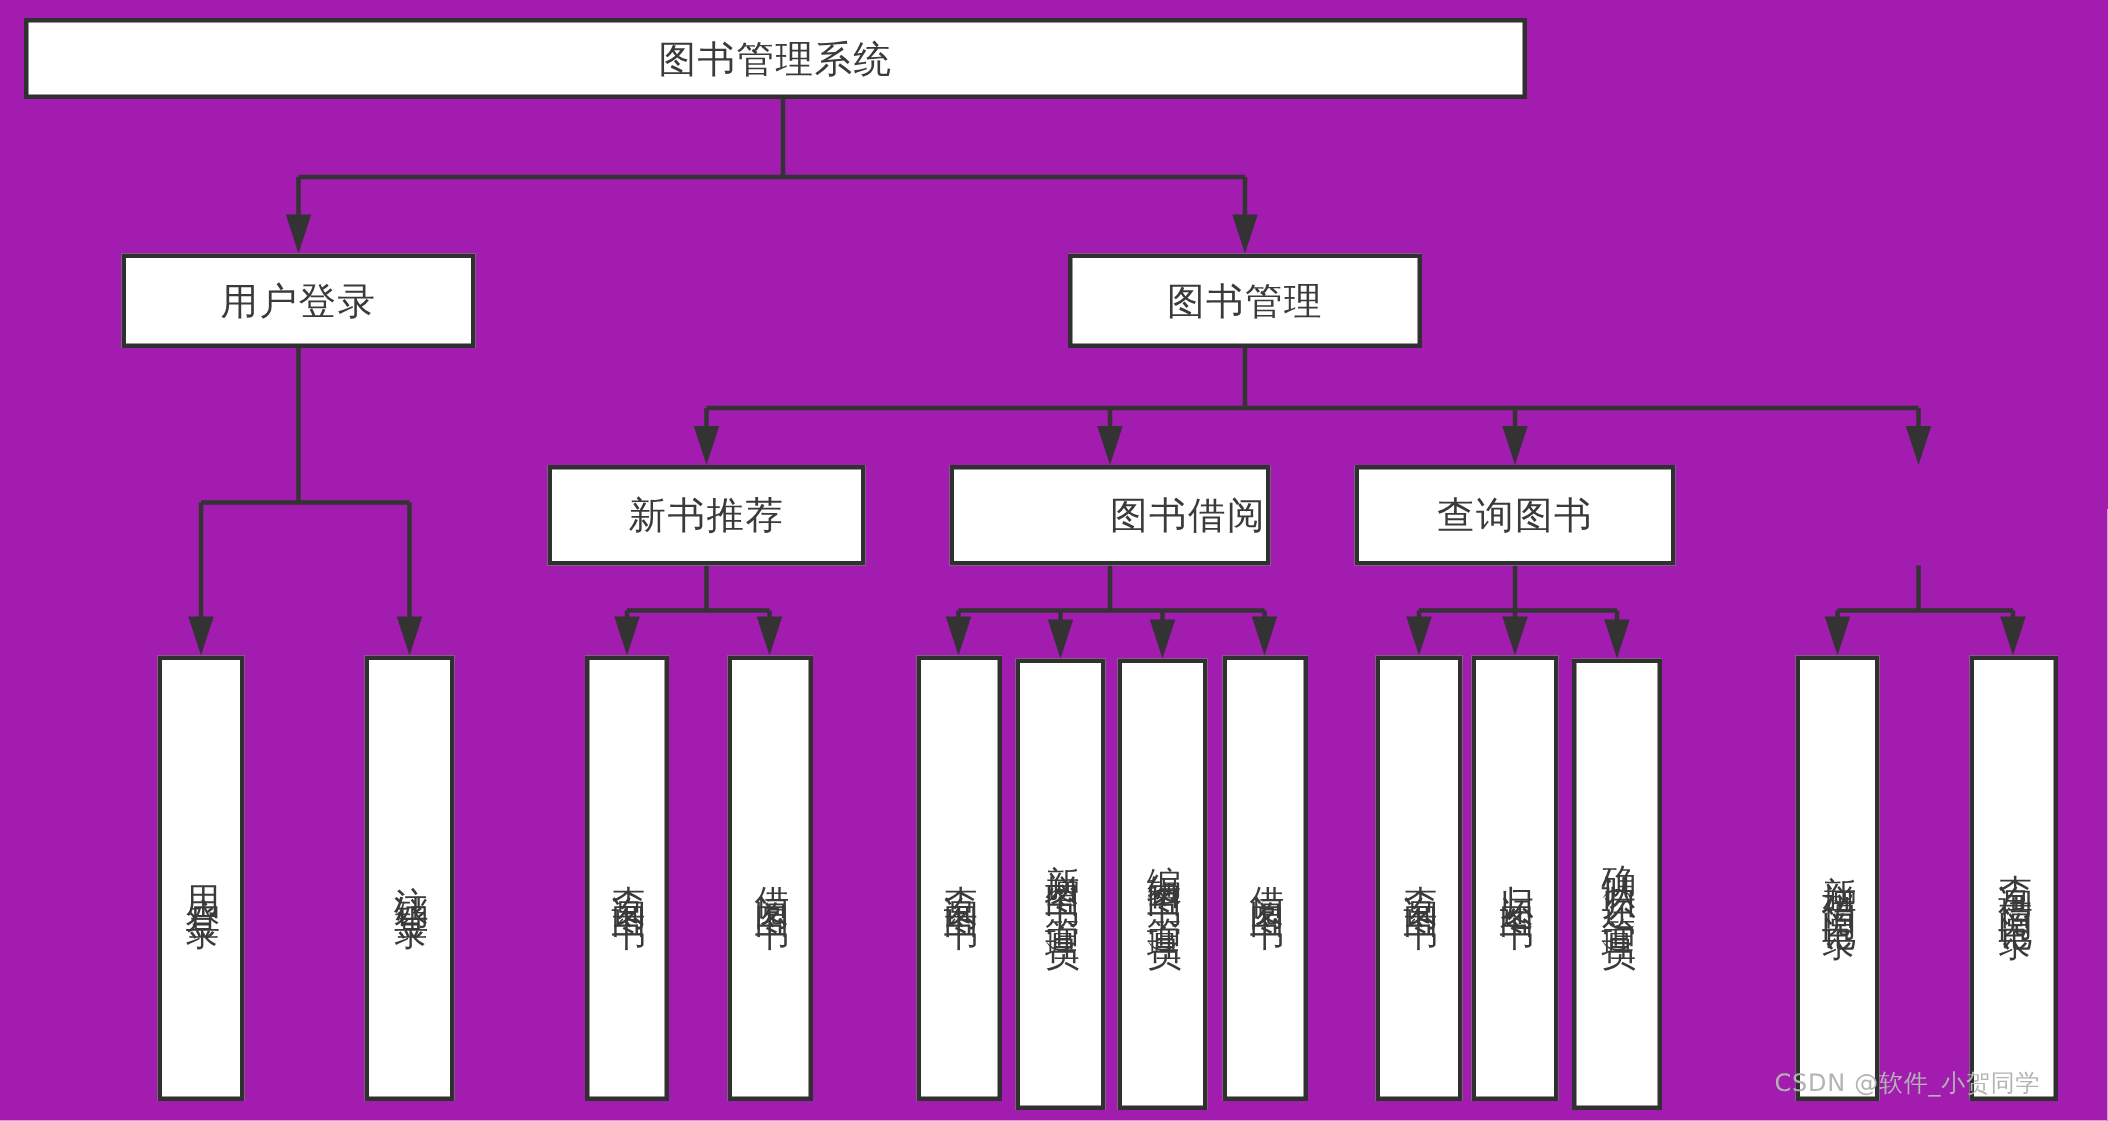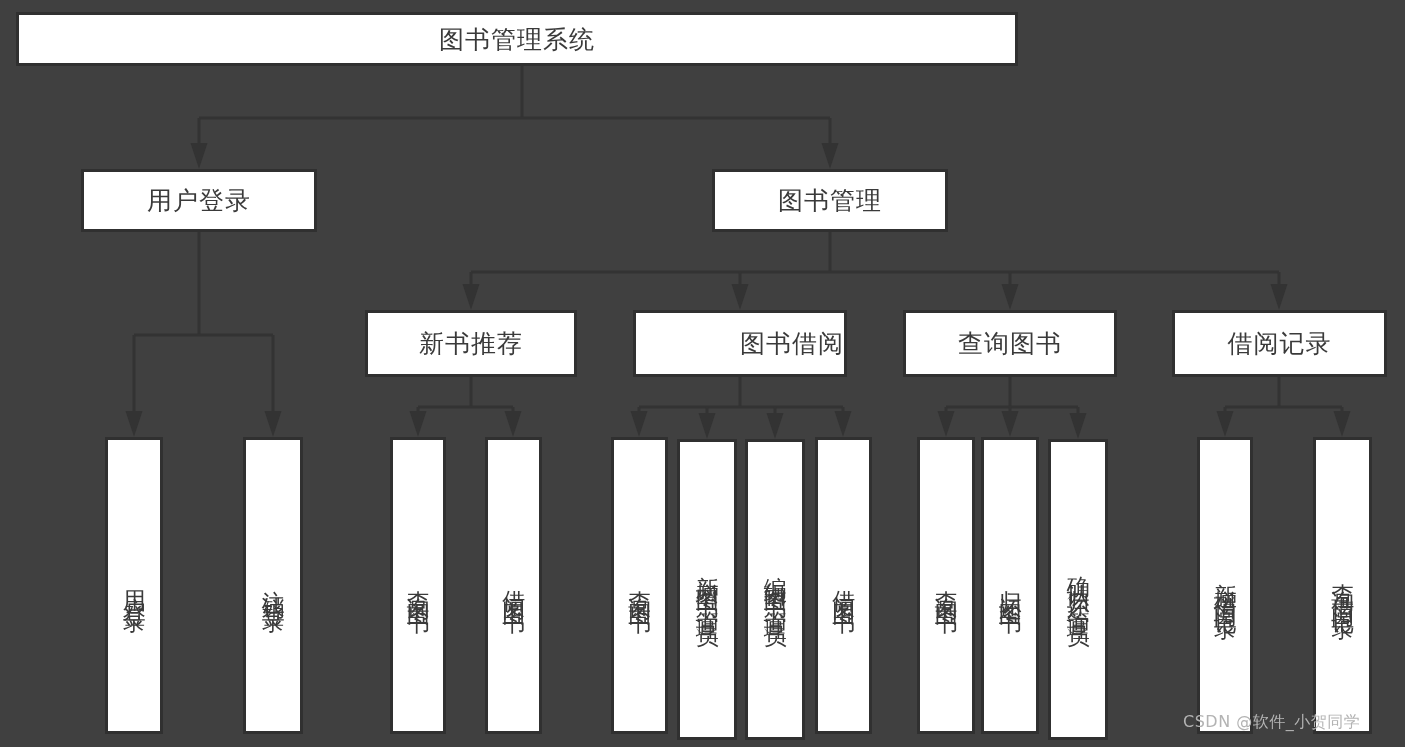--- a/index.html
+++ b/index.html
@@ -1,19 +1,19 @@
 <!DOCTYPE html>
 <html><head>
 <meta charset="utf-8">
 <style>
   html, body { margin:0; padding:0; background:#ffffff; }
   body { font-family:"DejaVu Sans", sans-serif; }
   .canvas {
     position:relative; width:1405px; height:747px;
-    background:#404040; overflow:hidden;
+    background:#a21caf; overflow:hidden;
   }
   .canvas svg { position:absolute; left:0; top:0; }
   .box {
     position:absolute; box-sizing:border-box;
     border:3px solid #303030; background:#ffffff;
     display:flex; align-items:center; justify-content:center;
     color:#3a3a3a;
   }
   .hbox { font-size:25px; letter-spacing:1px; white-space:nowrap; }
   .vbox { font-size:23px; }
@@ -102,23 +102,20 @@
 
   <div class="box hbox" style="left:712px; top:169px; width:236px; height:63px;">
     <span>图书管理</span>
   </div>
   <div class="box hbox" style="left:633px; top:310px; width:214px; height:67px;justify-content:flex-end;">
     <span>图书借阅</span>
   </div>
   <div class="box hbox" style="left:903px; top:310px; width:214px; height:67px;">
     <span>查询图书</span>
   </div>
-  <div class="box hbox" style="left:1172px; top:310px; width:215px; height:67px;">
-    <span>借阅记录</span>
-  </div>
 
   <div class="box vbox" style="left:105px; top:437px; width:58px; height:297px;">
     <span class="vtext">用户登录</span>
   </div>
   <div class="box vbox" style="left:243px; top:437px; width:60px; height:297px;">
     <span class="vtext">注销登录</span>
   </div>
 
   <div class="box vbox" style="left:390px; top:437px; width:56px; height:297px;">
     <span class="vtext">查询图书</span>

